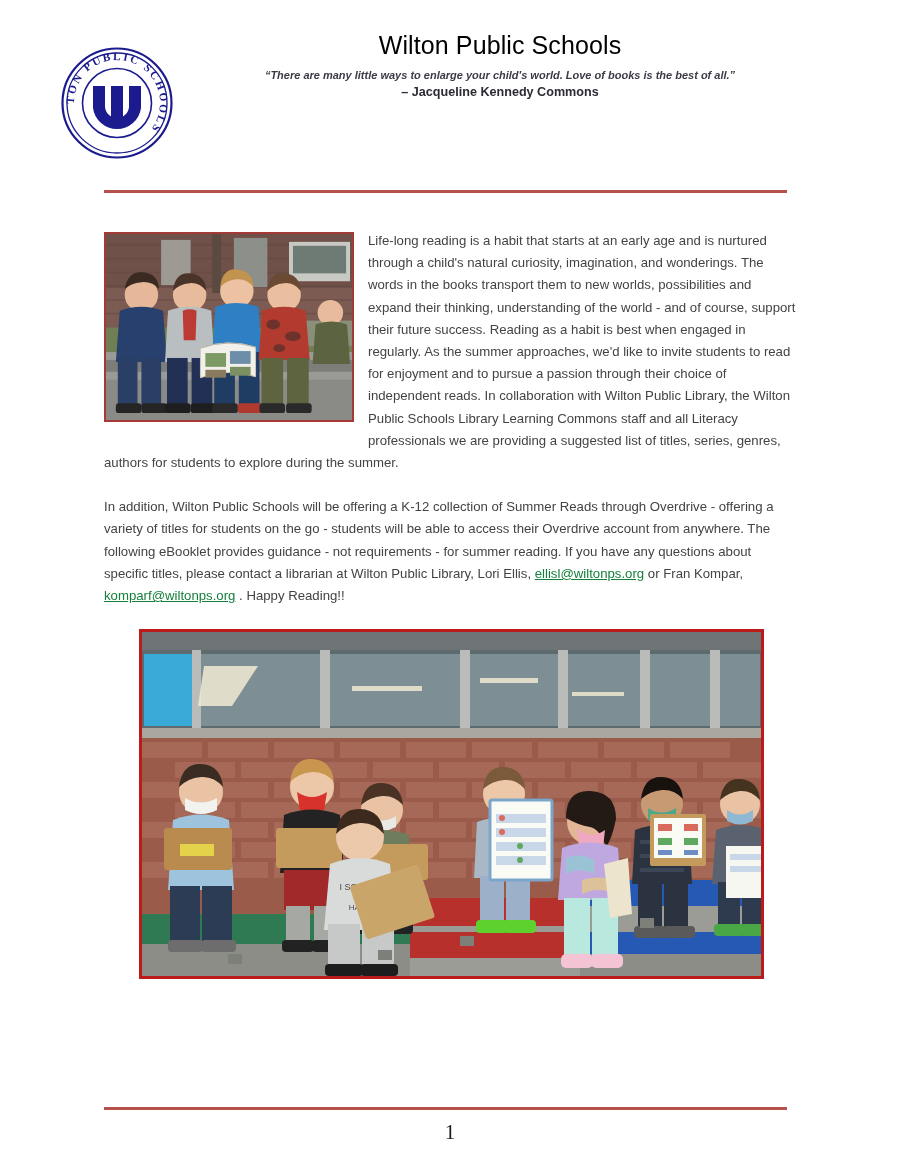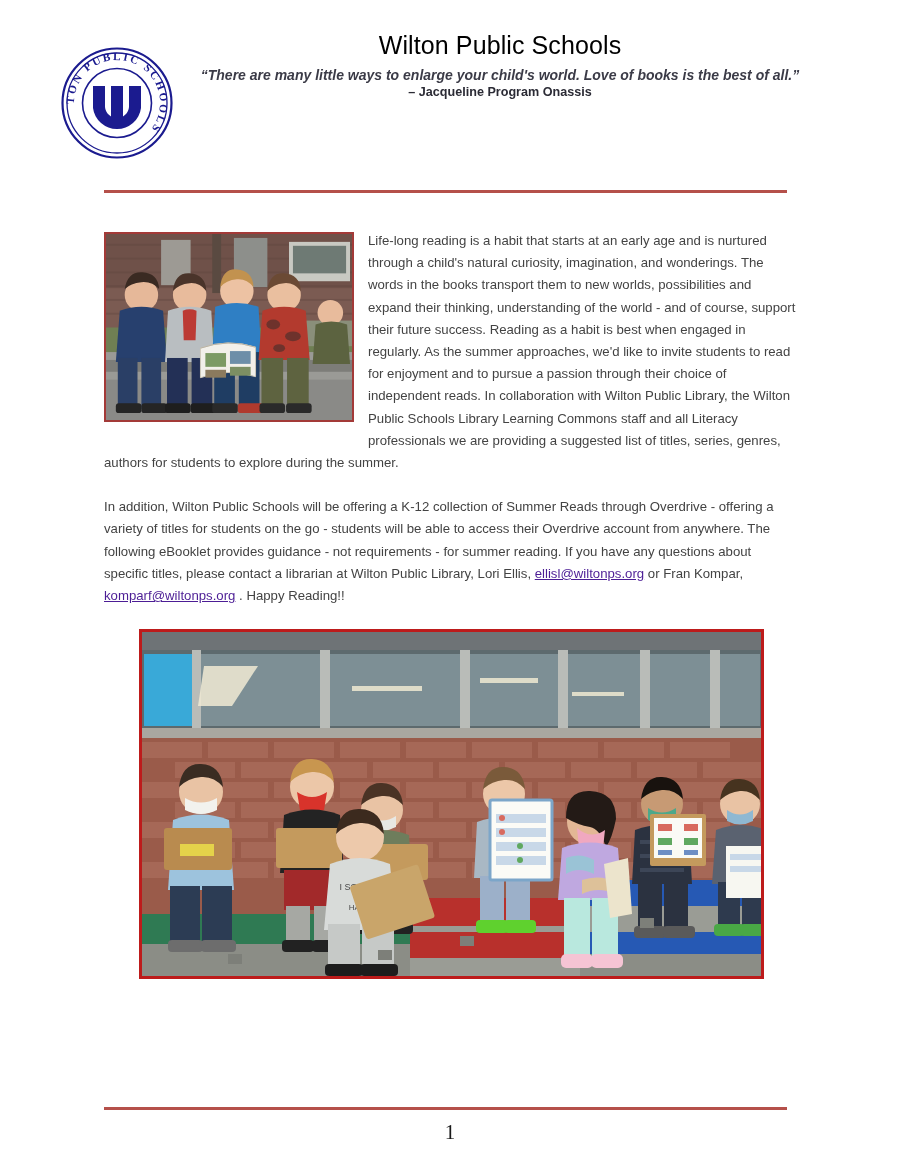--- a/index.html
+++ b/index.html
@@ -39,21 +39,21 @@
     letter-spacing: 0.1px;
   }
   .title-2 {
     font-size: 25px;
     line-height: 36px;
     color: #000000;
     font-weight: 400;
     letter-spacing: 0.1px;
   }
   .quote {
-    font-size: 14px;
+    font-size: 11px;
     font-style: italic;
     color: #3b3b47;
     line-height: 18px;
     margin-top: 4px;
     font-weight: 600;
   }
   .quote-attr {
     font-size: 12.6px;
     color: #2b2b35;
     font-weight: bold;
@@ -89,21 +89,21 @@
     margin: 2px 14px 8px 0;
     border: 2px solid #a33a38;
     box-sizing: border-box;
     overflow: hidden;
     position: relative;
   }
   .para { margin: 0; }
   .para-gap { height: 22px; }
 
   a.mail {
-    color: #4c1d95;
+    color: #15803d;
     text-decoration: underline;
   }
 
   
   .photo-2 {
     position: absolute;
     left: 139px; top: 629px;
     width: 625px; height: 350px;
     border: 3px solid #bd1b1b;
     box-sizing: border-box;
@@ -152,21 +152,21 @@
                  A 12,12 0 0,1 46,62
                  L 46,41 Z"></path>
         <path d="M 52,41 L 64,41 L 64,74 L 52,74 Z"></path>
       </g>
     </svg>
   </div>
 
   <div class="header-text">
     <div class="title-1">Wilton Public Schools</div>
     <div class="quote">“There are many little ways to enlarge your child's world. Love of books is the best of all.”</div>
-    <div class="quote-attr">– Jacqueline Program Onassis</div>
+    <div class="quote-attr">– Jacqueline Kennedy Commons</div>
   </div>
 
   <div class="hrule top"></div>
 
   <div class="body-col">
 
     <div class="float-img">
       <svg class="scene" viewBox="0 0 250 190" preserveAspectRatio="xMidYMid slice" aria-hidden="true">
 
         <rect x="0" y="0" width="250" height="120" fill="#7b5b52"></rect>

